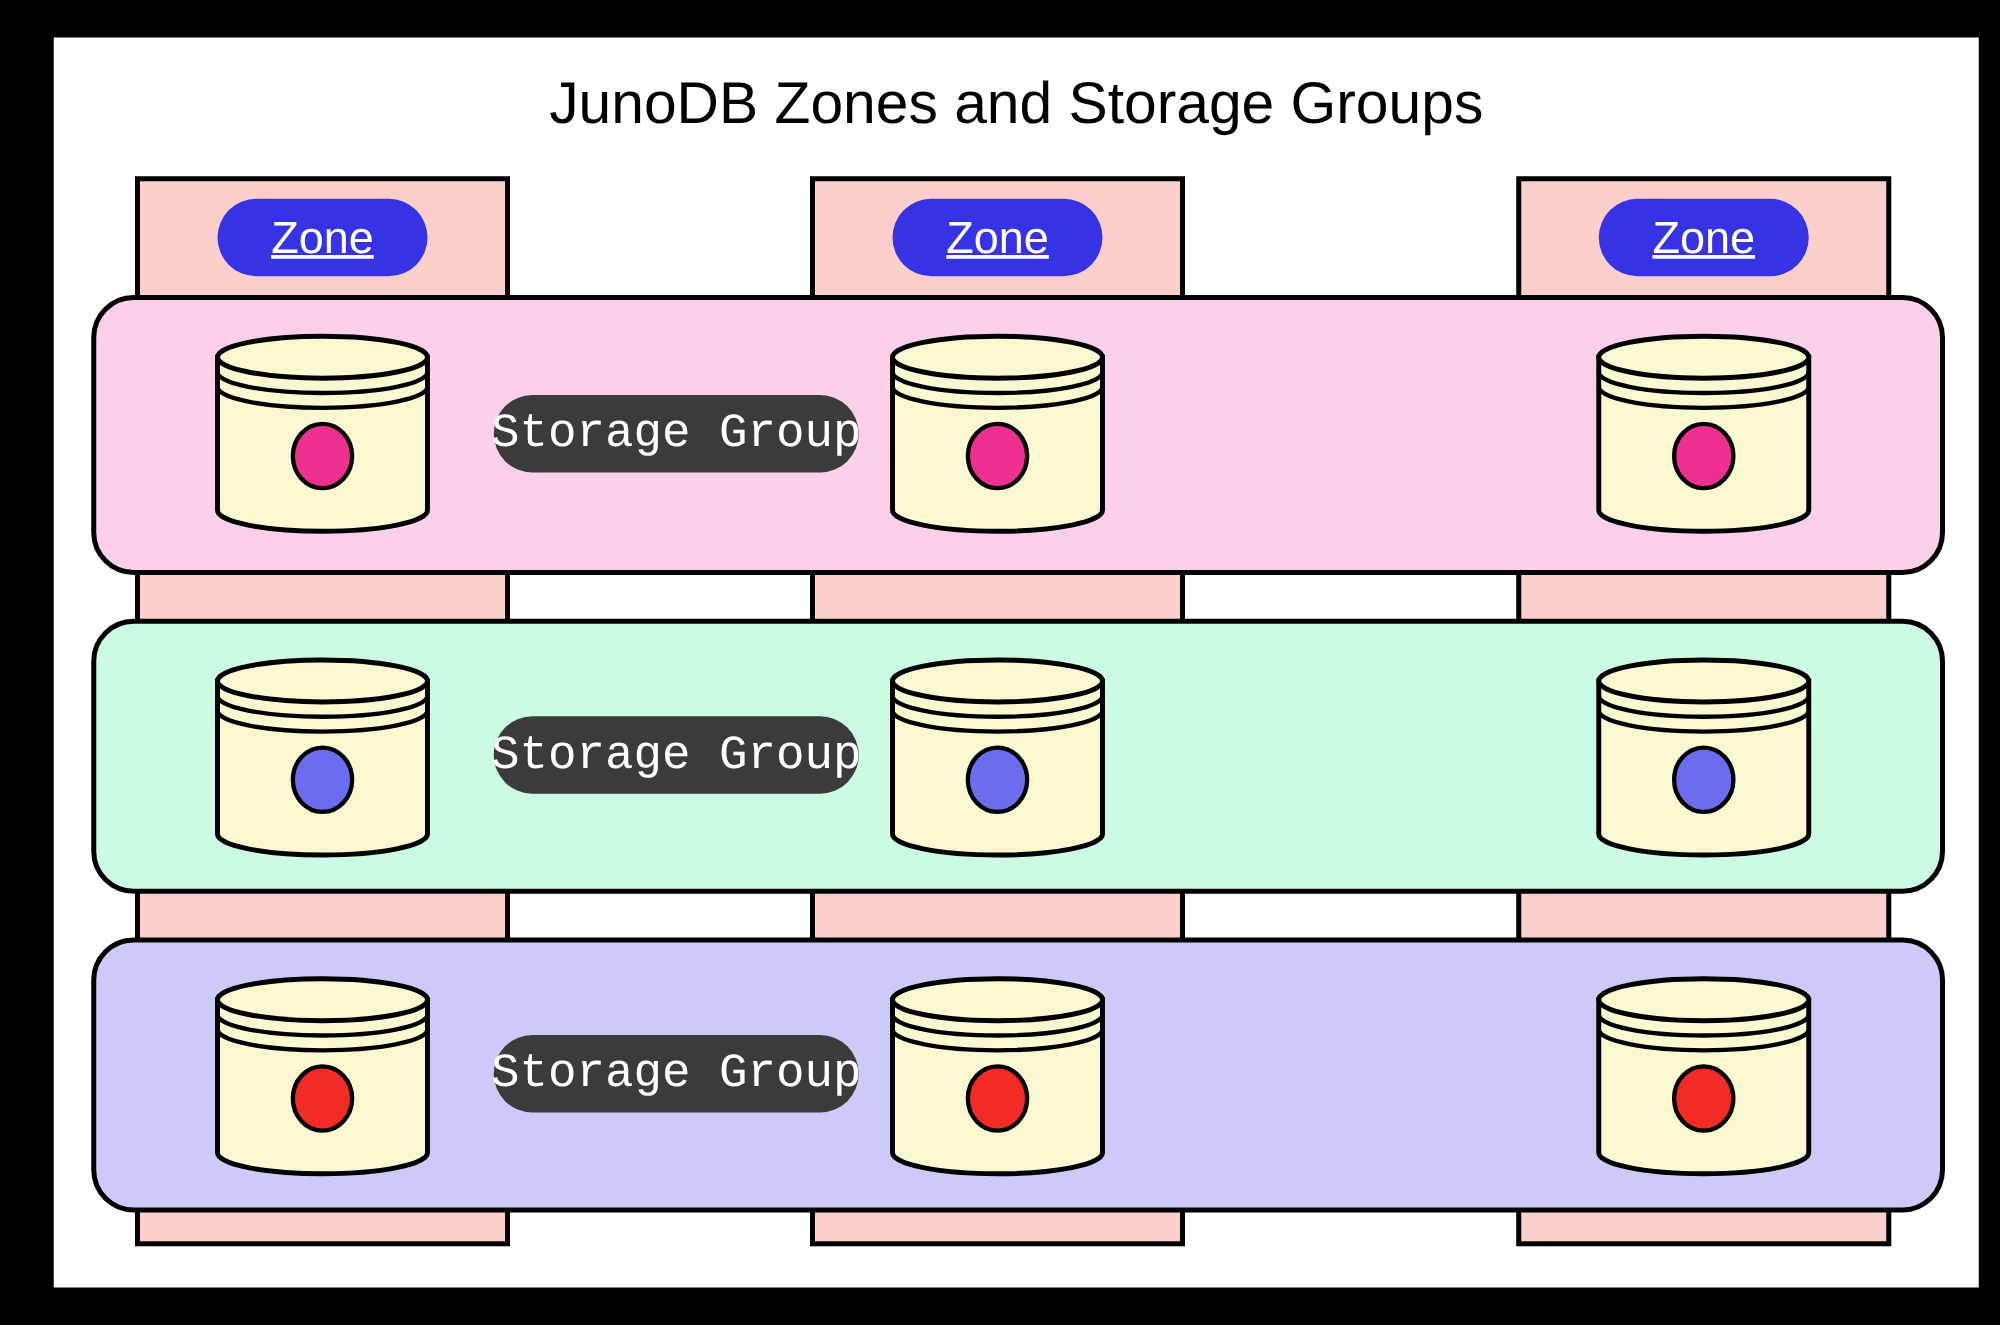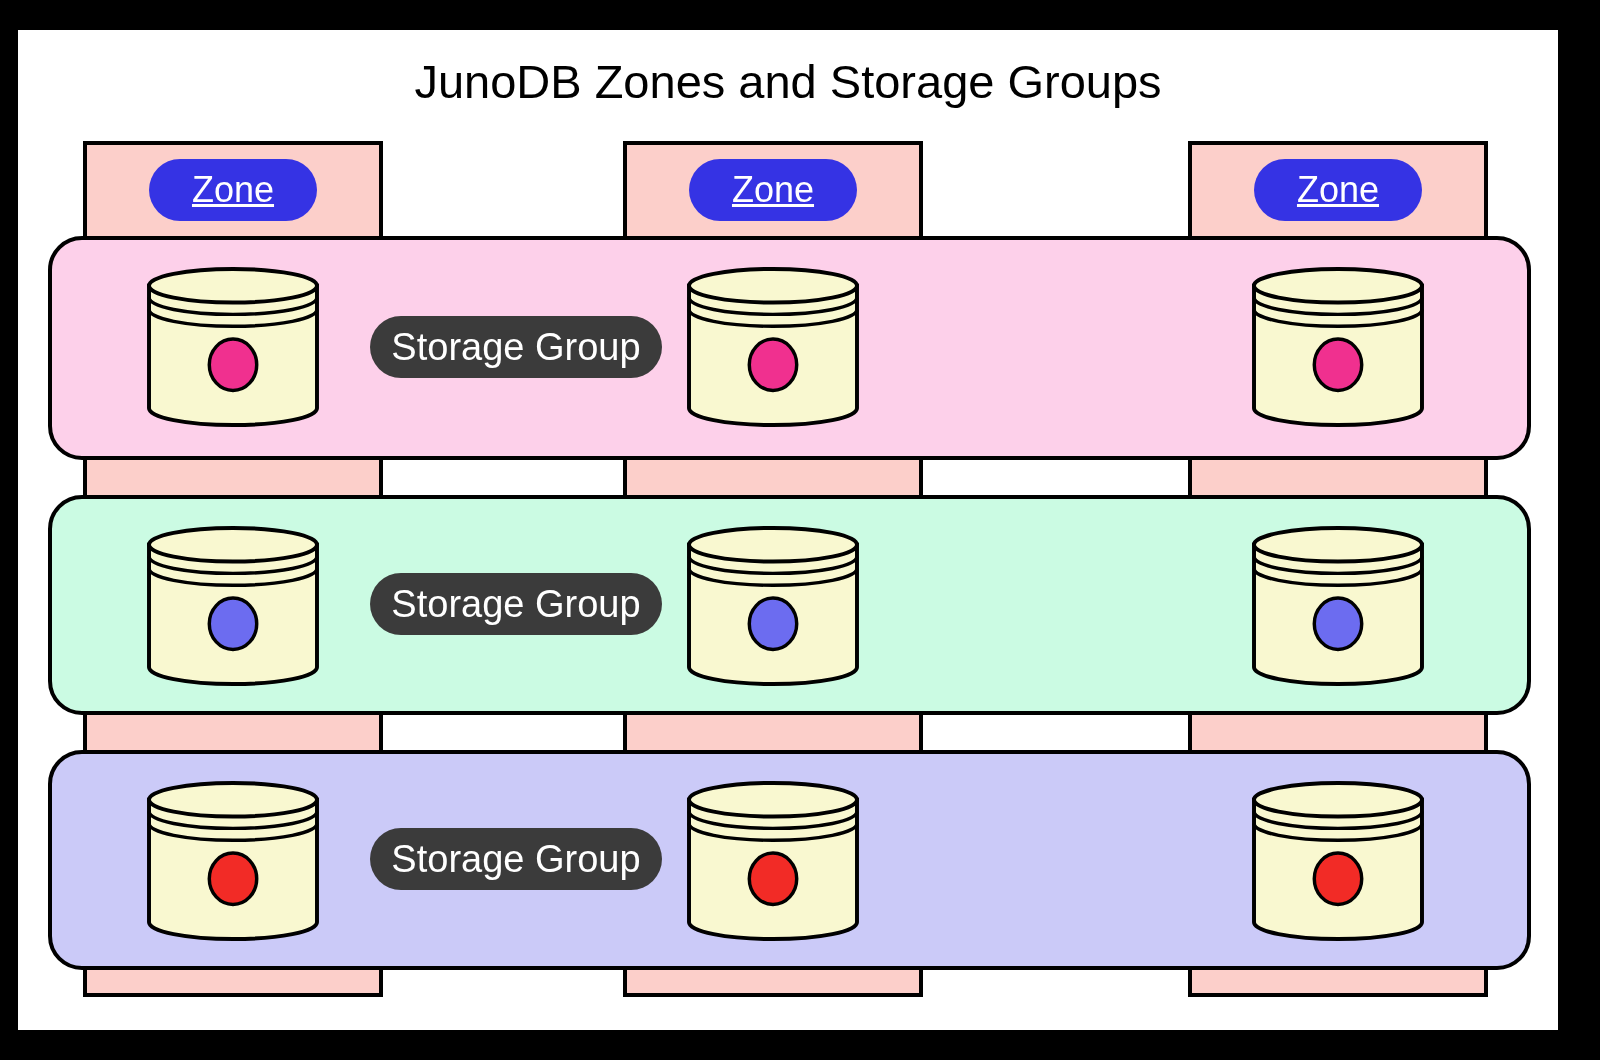--- a/index.html
+++ b/index.html
@@ -4,21 +4,21 @@
 <style>
   html,body{margin:0;padding:0;}
   body{
     width:1600px;height:1060px;
     background:var(--background,#000);
     font-family:"Liberation Sans","DejaVu Sans",sans-serif;
     position:relative;overflow:hidden;
   }
   .stage{position:absolute;inset:0;}
   .canvas{
-    position:absolute;left:18px;top:30px;width:1540px;height:1000px;
+    position:absolute;left:43px;top:30px;width:1540px;height:1000px;
     background:var(--canvas,#fff);
   }
   .title{
     position:absolute;top:24px;left:0;width:100%;
     text-align:center;font-size:47px;color:#000;letter-spacing:0px;
   }
   
   .zone-col{
     position:absolute;top:111px;width:300px;height:856px;
     background:var(--zone-column-fill,#fccfca);
@@ -32,21 +32,21 @@
     position:absolute;top:14px;left:50%;transform:translateX(-50%);
     width:168px;height:62px;border-radius:31px;
     background:var(--zone-pill-fill,#3533e4);
     color:var(--zone-pill-text,#fff);
     font-size:36px;display:flex;align-items:center;justify-content:center;text-decoration:underline;
   }
   
   .sg-row{
     position:absolute;left:30px;width:1483px;
     border:4px solid var(--outline,#000);
-    border-radius:34px;box-sizing:border-box;z-index:2;
+    border-radius:34px;box-sizing:border-box;z-index:2;font-family:Liberation Mono, monospace;
   }
   .sg-row.r1{top:206px;height:224px;}
   .sg-row.r2{top:465px;height:220px;}
   .sg-row.r3{top:720px;height:220px;}
   .sg-pill{
     position:absolute;left:318px;top:76px;width:292px;height:62px;
     border-radius:31px;
     background:var(--storage-pill-fill,#3b3b3b);
     color:var(--storage-pill-text,#fff);
     font-size:38px;display:flex;align-items:center;justify-content:center;

